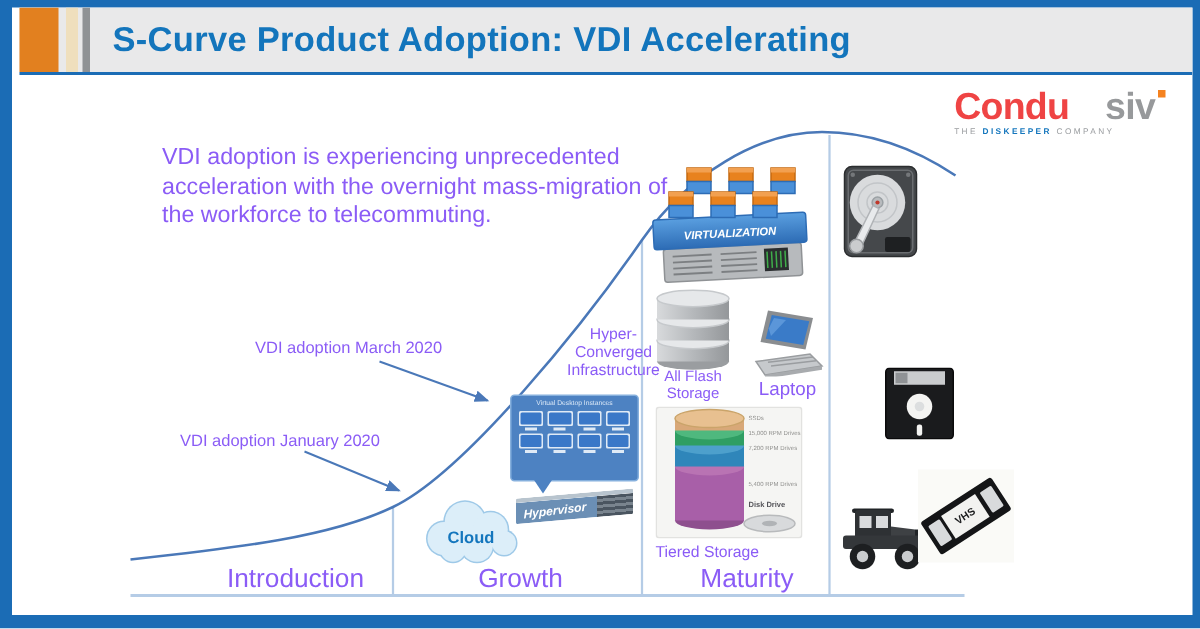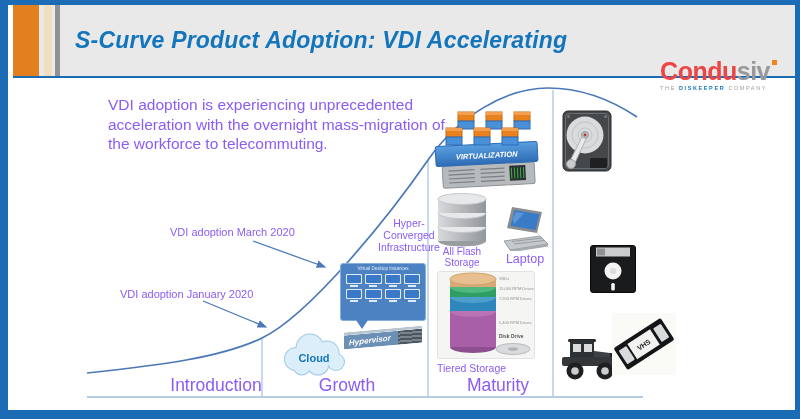--- a/index.html
+++ b/index.html
@@ -3,49 +3,49 @@
 <meta charset="utf-8">
 <style>
   * { margin:0; padding:0; box-sizing:border-box; }
   body { margin:0; font-family:"Liberation Sans", sans-serif; background:#fff; }
   .slide {
     position:relative; width:800px; height:419px; background:#fff;
     border:solid #1b6cb5; border-width:5px 5px 9px 8px; overflow:hidden;
   }
   
   .header {
-    position:absolute; left:5px; top:0; right:0; height:73px;
+    position:absolute; left:5px; top:0; right:0; height:45px;
     background:#e9e9ea; border-bottom:2px solid #1b6cb5;
-    display:flex; align-items:center;font-style:italic;
+    display:flex; align-items:center;
   }
   .bar-orange { width:26px; height:100%; background:#e2801f; }
   .bar-cream  { width:8px;  height:100%; background:#efdfbd; margin-left:5px; }
   .bar-gray   { width:5px;  height:100%; background:#8f9295; margin-left:3px; }
   .slide-title { margin-left:15px; font-size:23px; font-weight:bold; color:#1375bc; letter-spacing:0.2px; }
   
   .logo { position:absolute; right:18px; top:54px; text-align:left; }
   .logo-brand { font-size:25px; font-weight:bold; line-height:1; letter-spacing:-0.5px; }
   .logo-brand .b1 { color:#ef4444; }
-  .logo-brand .b2 { color:#97999b; }
+  .logo-brand .b2 { color:#97999b;padding-left:24px; }
   .logo-sq { display:inline-block; width:5px; height:5px; background:#f5821f; vertical-align:top; margin:1px 0 0 2px; }
   .logo-tag { margin-top:1px; font-size:5.5px; letter-spacing:1.6px; color:#9a9da0; white-space:nowrap; }
   .logo-tag .mid { color:#1476bd; font-weight:bold; }
   
   .abs { position:absolute; }
   .blue-b { color:#8b5cf6; font-weight:normal; }
   .intro { left:100px; top:90px; width:338px; font-size:15.5px; line-height:1.26; }
   .anno { font-size:11px; white-space:nowrap; }
   .anno-march { left:162px; top:221px; }
   .anno-jan   { left:112px; top:283px; }
   .hci { left:362px; top:213px; width:78px; font-size:10.5px; line-height:1.12; text-align:center; }
   .lbl-allflash { left:416px; top:242px; width:76px; font-size:10px; line-height:1.05; text-align:center; }
   .lbl-laptop   { left:477px; top:247px; width:80px; font-size:12.5px; text-align:center; }
   .lbl-tiered   { left:429px; top:357px; width:98px; font-size:10.5px; }
   .phase { top:370px; width:160px; font-size:17.5px; text-align:center; }
-  .ph0 { left:128px; } .ph1 { left:259px; } .ph2 { left:410px; } .ph3 { left:518px; }
+  .ph0 { left:109px; } .ph1 { left:259px; } .ph2 { left:410px; } .ph3 { left:518px; }
   
   .curve-svg { left:0; top:0; }
   .img { position:absolute; }
   
   .hyp { left:332px; top:258px; width:86px; height:84px; }
   .hyp-panel { position:absolute; left:0; top:0; width:86px; height:58px; background:#4d82c2; border:1px solid #86b0dd; border-radius:3px; }
   .hyp-title { font-size:4.5px; color:#dce9f7; text-align:center; padding-top:2px; }
   .hyp-grid { display:grid; grid-template-columns:repeat(4,1fr); gap:2px 3px; padding:3px 5px 0 5px; }
   .monitor { }
   .mon-screen { height:10px; background:#dfeaf6; border-radius:1px; padding:1px; }

